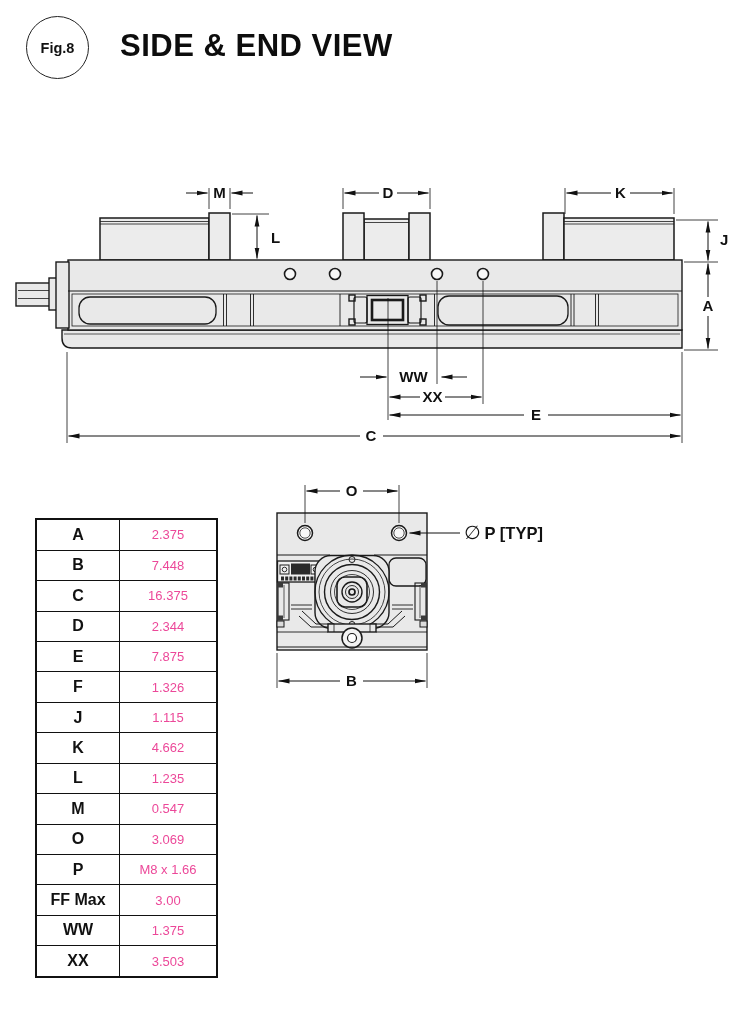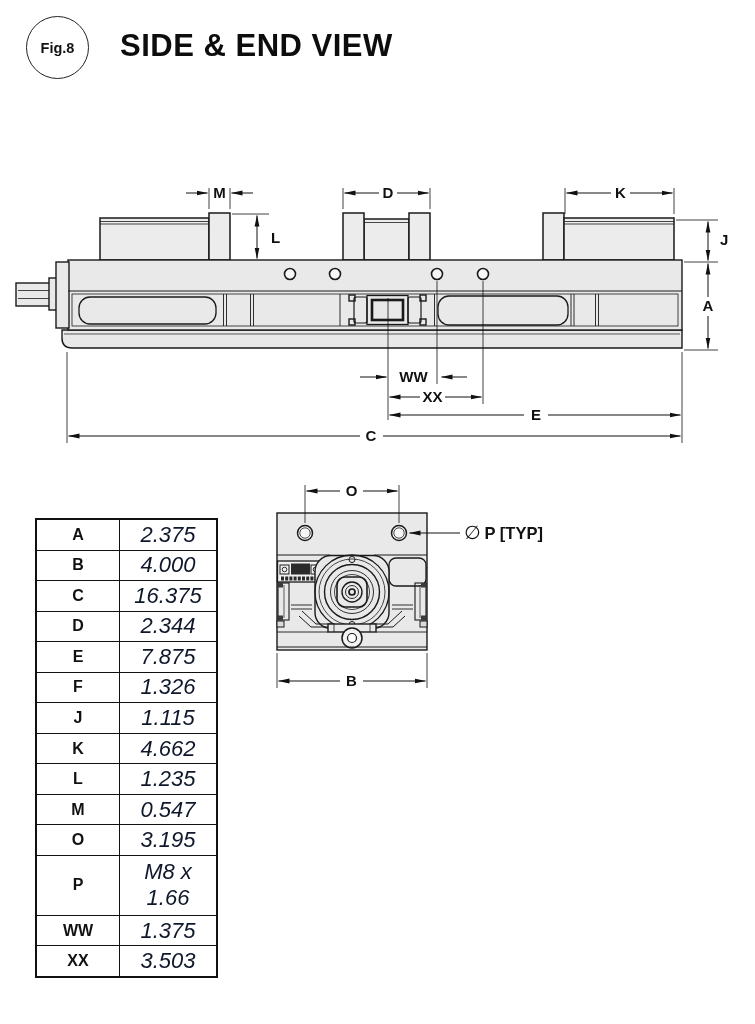--- a/index.html
+++ b/index.html
@@ -23,21 +23,21 @@
   .dimtxt{font:700 15px "Liberation Sans",sans-serif;fill:#111;text-anchor:middle;}
   .dimtxt.start{text-anchor:start;}
   .phi{font:400 19px "DejaVu Sans",sans-serif;}
   .ptxt{font:700 16.5px "Liberation Sans",sans-serif;}
   
   .dim-table{position:absolute;left:35px;top:518px;width:178px;height:460px;
              border-collapse:collapse;table-layout:fixed;border:2.6px solid #111;}
   .dim-table td{border:1.6px solid #111;text-align:center;vertical-align:middle;
                 font-size:16px;padding:0;}
   .dim-table td.k{width:82px;font-weight:700;color:#111;}
-  .dim-table td.v{width:96px;color:#0f172a;font-weight:400;font-size:22px;font-style:italic;}
+  .dim-table td.v{width:96px;color:#ec4899;font-weight:400;font-size:13px;}
 </style>
 </head>
 <body>
 
 <div class="page">
 
   <div class="fig-badge">
     <span>Fig.8</span>
   </div>
   <h1 class="title">SIDE &amp; END VIEW</h1>
@@ -232,21 +232,21 @@
   </svg>
 
   <table class="dim-table">
     <tbody>
       <tr>
           <td class="k">A</td>
           <td class="v">2.375</td>
         </tr>
       <tr>
           <td class="k">B</td>
-          <td class="v">4.000</td>
+          <td class="v">7.448</td>
         </tr>
       <tr>
           <td class="k">C</td>
           <td class="v">16.375</td>
         </tr>
       <tr>
           <td class="k">D</td>
           <td class="v">2.344</td>
         </tr>
       <tr>
@@ -268,25 +268,29 @@
       <tr>
           <td class="k">L</td>
           <td class="v">1.235</td>
         </tr>
       <tr>
           <td class="k">M</td>
           <td class="v">0.547</td>
         </tr>
       <tr>
           <td class="k">O</td>
-          <td class="v">3.195</td>
+          <td class="v">3.069</td>
         </tr>
       <tr>
           <td class="k">P</td>
           <td class="v">M8 x 1.66</td>
+        </tr>
+      <tr>
+          <td class="k">FF Max</td>
+          <td class="v">3.00</td>
         </tr>
       <tr>
           <td class="k">WW</td>
           <td class="v">1.375</td>
         </tr>
       <tr>
           <td class="k">XX</td>
           <td class="v">3.503</td>
         </tr>
     </tbody>

